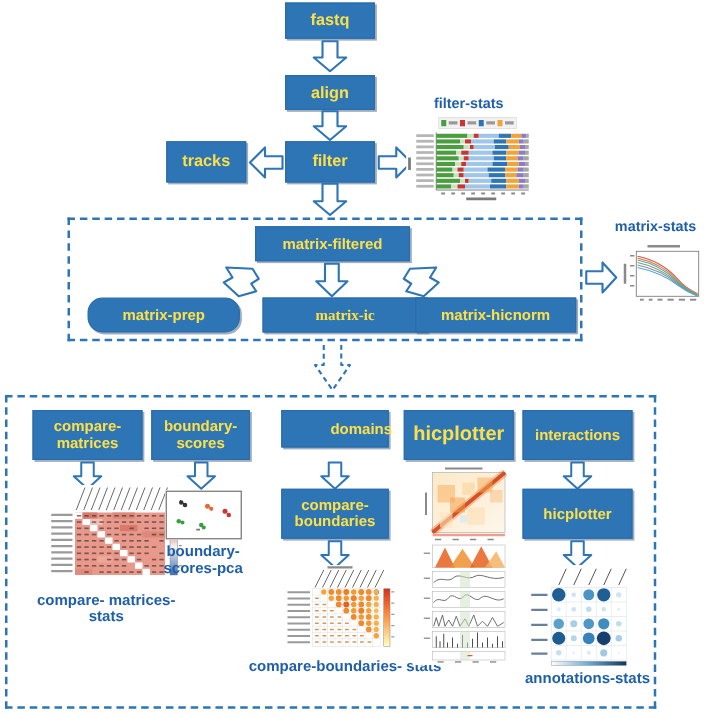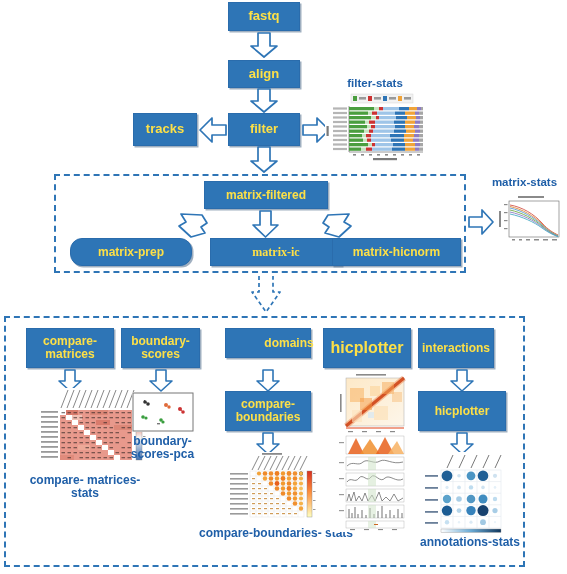--- a/index.html
+++ b/index.html
@@ -819,21 +819,21 @@
       <rect x="44" y="152" width="4" height="1" fill="#cc6622"></rect>
       <g fill="#8a8a8a">
         <rect x="20" y="157" width="5" height="1.1"></rect>
           <rect x="34" y="157" width="5" height="1.1"></rect>
         <rect x="48" y="157" width="5" height="1.1"></rect>
           <rect x="62" y="157" width="5" height="1.1"></rect>
       </g>
     </svg>
   </div>
 
-  <div class="box" style="left:418px;top:328px;width:76px;height:40px;font-size:12px;">
+  <div class="box" style="left:418px;top:328px;width:88px;height:40px;font-size:12px;">
     <span>interactions</span>
   </div>
   <div class="arrow" style="left:449px;top:370px;width:26px;height:22px;">
     <svg width="26" height="22" viewBox="0 0 26 22">
       <path d="M8,0 L18,0 L18,11 L24,11 L13,21 L2,11 L8,11 Z" fill="#ffffff" stroke="#2e75b6" stroke-width="1.6" stroke-linejoin="round"></path>
     </svg>
   </div>
 
   <div class="box" style="left:418px;top:391px;width:88px;height:40px;font-size:12px;">
     <span>hicplotter</span>

